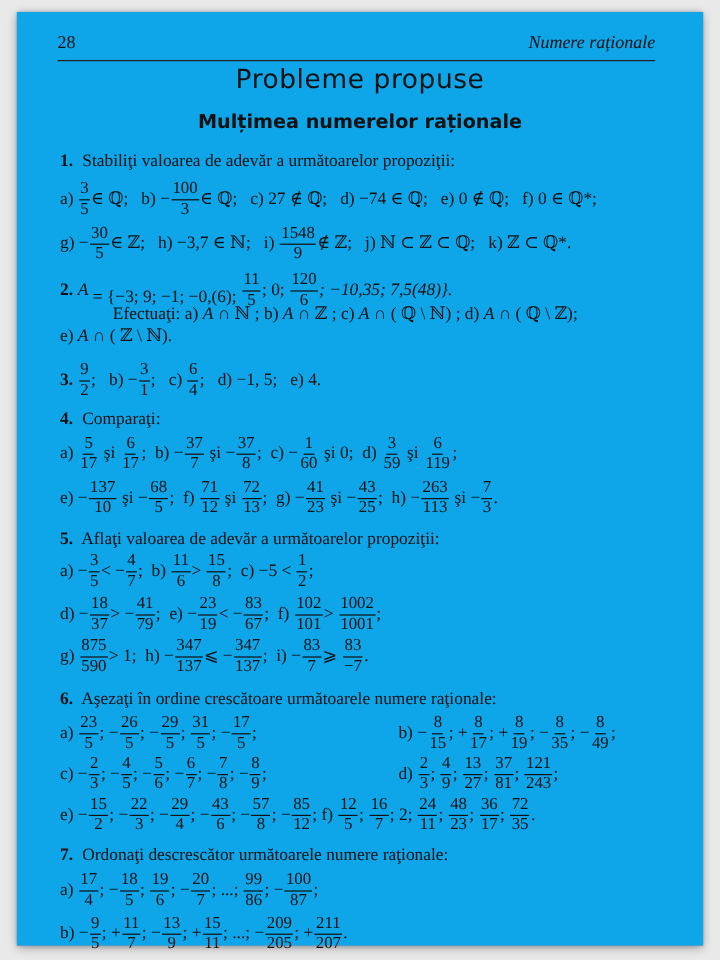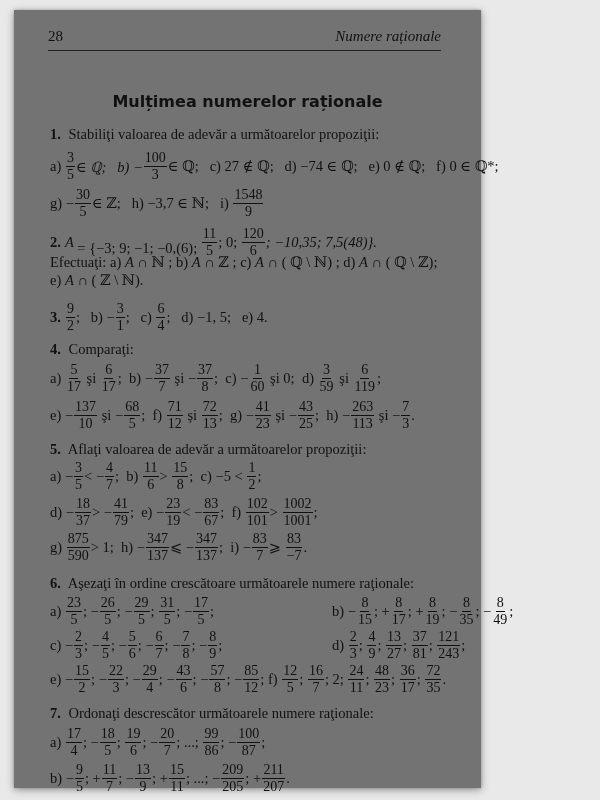--- a/index.html
+++ b/index.html
@@ -3,22 +3,22 @@
 <meta charset="utf-8">
 <style>
   html, body { margin: 0; padding: 0; }
   body {
     width: 600px; height: 800px; overflow: hidden;
     background: #e9e9e9;
     font-family: "Liberation Serif", "DejaVu Serif", serif;
     color: #111;
   }
   .page {
-    position: absolute; left: 14px; top: 10px; width: 467px; height: 778px;
-    background: #737373;
+    position: absolute; left: 14px; top: 10px; width: 572px; height: 778px;
+    background: #0ea5e9;
     box-shadow: 0 2px 8px rgba(0,0,0,0.35), 0 0 3px rgba(0,0,0,0.2);
   }
   .running-head {
     position: absolute; left: 34px; right: 40px; top: 12px; height: 28px;
     border-bottom: 1.5px solid #222;
   }
   .page-number { position: absolute; left: 0; bottom: 5px; font-size: 15px; }
   .chapter-title { position: absolute; right: 0; bottom: 5px; font-size: 15px; font-style: italic; }
   .main-title {
     position: absolute; left: 0; right: 0; top: 44px; text-align: center;
@@ -43,68 +43,70 @@
   .it { font-style: italic; }
 </style>
 </head>
 <body>
 
 <div class="page">
   <div class="running-head">
     <span class="page-number">28</span>
     <span class="chapter-title">Numere raționale</span>
   </div>
+  <div class="main-title">Probleme propuse</div>
   <div class="section-title">Mulțimea numerelor raționale</div>
   <div id="content">
       <div class="line" style="top: 115.5px;">
         <span class="tok pnum" style="white-space: pre;">1.</span>
         <span class="tok" style="white-space: pre;"> Stabiliţi valoarea de adevăr a următoarelor propoziţii:</span>
       </div>
       <div class="line" style="top: 140.5px;">
         <span class="tok" style="white-space: pre;">a) </span>
         <span class="frac">
           <span class="num">3</span>
           <span class="den">5</span>
         </span>
-        <span class="tok" style="white-space: pre; font-style: italic;">∈ ℚ;   b) −</span>
+        <span class="tok" style="white-space: pre;">∈ ℚ;   b) −</span>
         <span class="frac">
           <span class="num">100</span>
           <span class="den">3</span>
         </span>
         <span class="tok" style="white-space: pre;">∈ ℚ;   c) 27 ∉ ℚ;   d) −74 ∈ ℚ;   e) 0 ∉ ℚ;   f) 0 ∈ ℚ*;</span>
       </div>
       <div class="line" style="top: 177.5px;">
         <span class="tok" style="white-space: pre;">g) −</span>
         <span class="frac">
           <span class="num">30</span>
           <span class="den">5</span>
         </span>
         <span class="tok" style="white-space: pre;">∈ ℤ;   h) −3,7 ∈ ℕ;   i) </span>
         <span class="frac">
           <span class="num">1548</span>
           <span class="den">9</span>
         </span>
+        <span class="tok" style="white-space: pre;">∉ ℤ;   j) ℕ ⊂ ℤ ⊂ ℚ;   k) ℤ ⊂ ℚ*.</span>
       </div>
       <div class="line" style="top: 216.5px;">
         <span class="tok pnum" style="white-space: pre;">2.</span>
         <span class="tok it" style="white-space: pre;">A</span>
         <span class="tok" style="white-space: pre; margin-top: 12px;"> = {−3; 9; −1; −0,(6); </span>
         <span class="frac">
           <span class="num">11</span>
           <span class="den">5</span>
         </span>
         <span class="tok" style="white-space: pre;">; 0; </span>
         <span class="frac">
           <span class="num">120</span>
           <span class="den">6</span>
         </span>
         <span class="tok" style="white-space: pre; font-style: italic;">; −10,35; 7,5(48)}.</span>
       </div>
       <div class="line" style="top: 243.5px;">
-        <span class="tok" style="white-space: pre;">Efectuaţi: a) </span>
+        <span class="tok" style="white-space: pre; margin-left: 44px;">Efectuaţi: a) </span>
         <span class="tok it" style="white-space: pre;">A</span>
         <span class="tok" style="white-space: pre;"> ∩ ℕ ; b) </span>
         <span class="tok it" style="white-space: pre;">A</span>
         <span class="tok" style="white-space: pre;"> ∩ ℤ ; c) </span>
         <span class="tok it" style="white-space: pre;">A</span>
         <span class="tok" style="white-space: pre;"> ∩ ( ℚ \ ℕ) ; d) </span>
         <span class="tok it" style="white-space: pre;">A</span>
         <span class="tok" style="white-space: pre;"> ∩ ( ℚ \ ℤ);</span>
       </div>
       <div class="line" style="top: 261.5px;">

